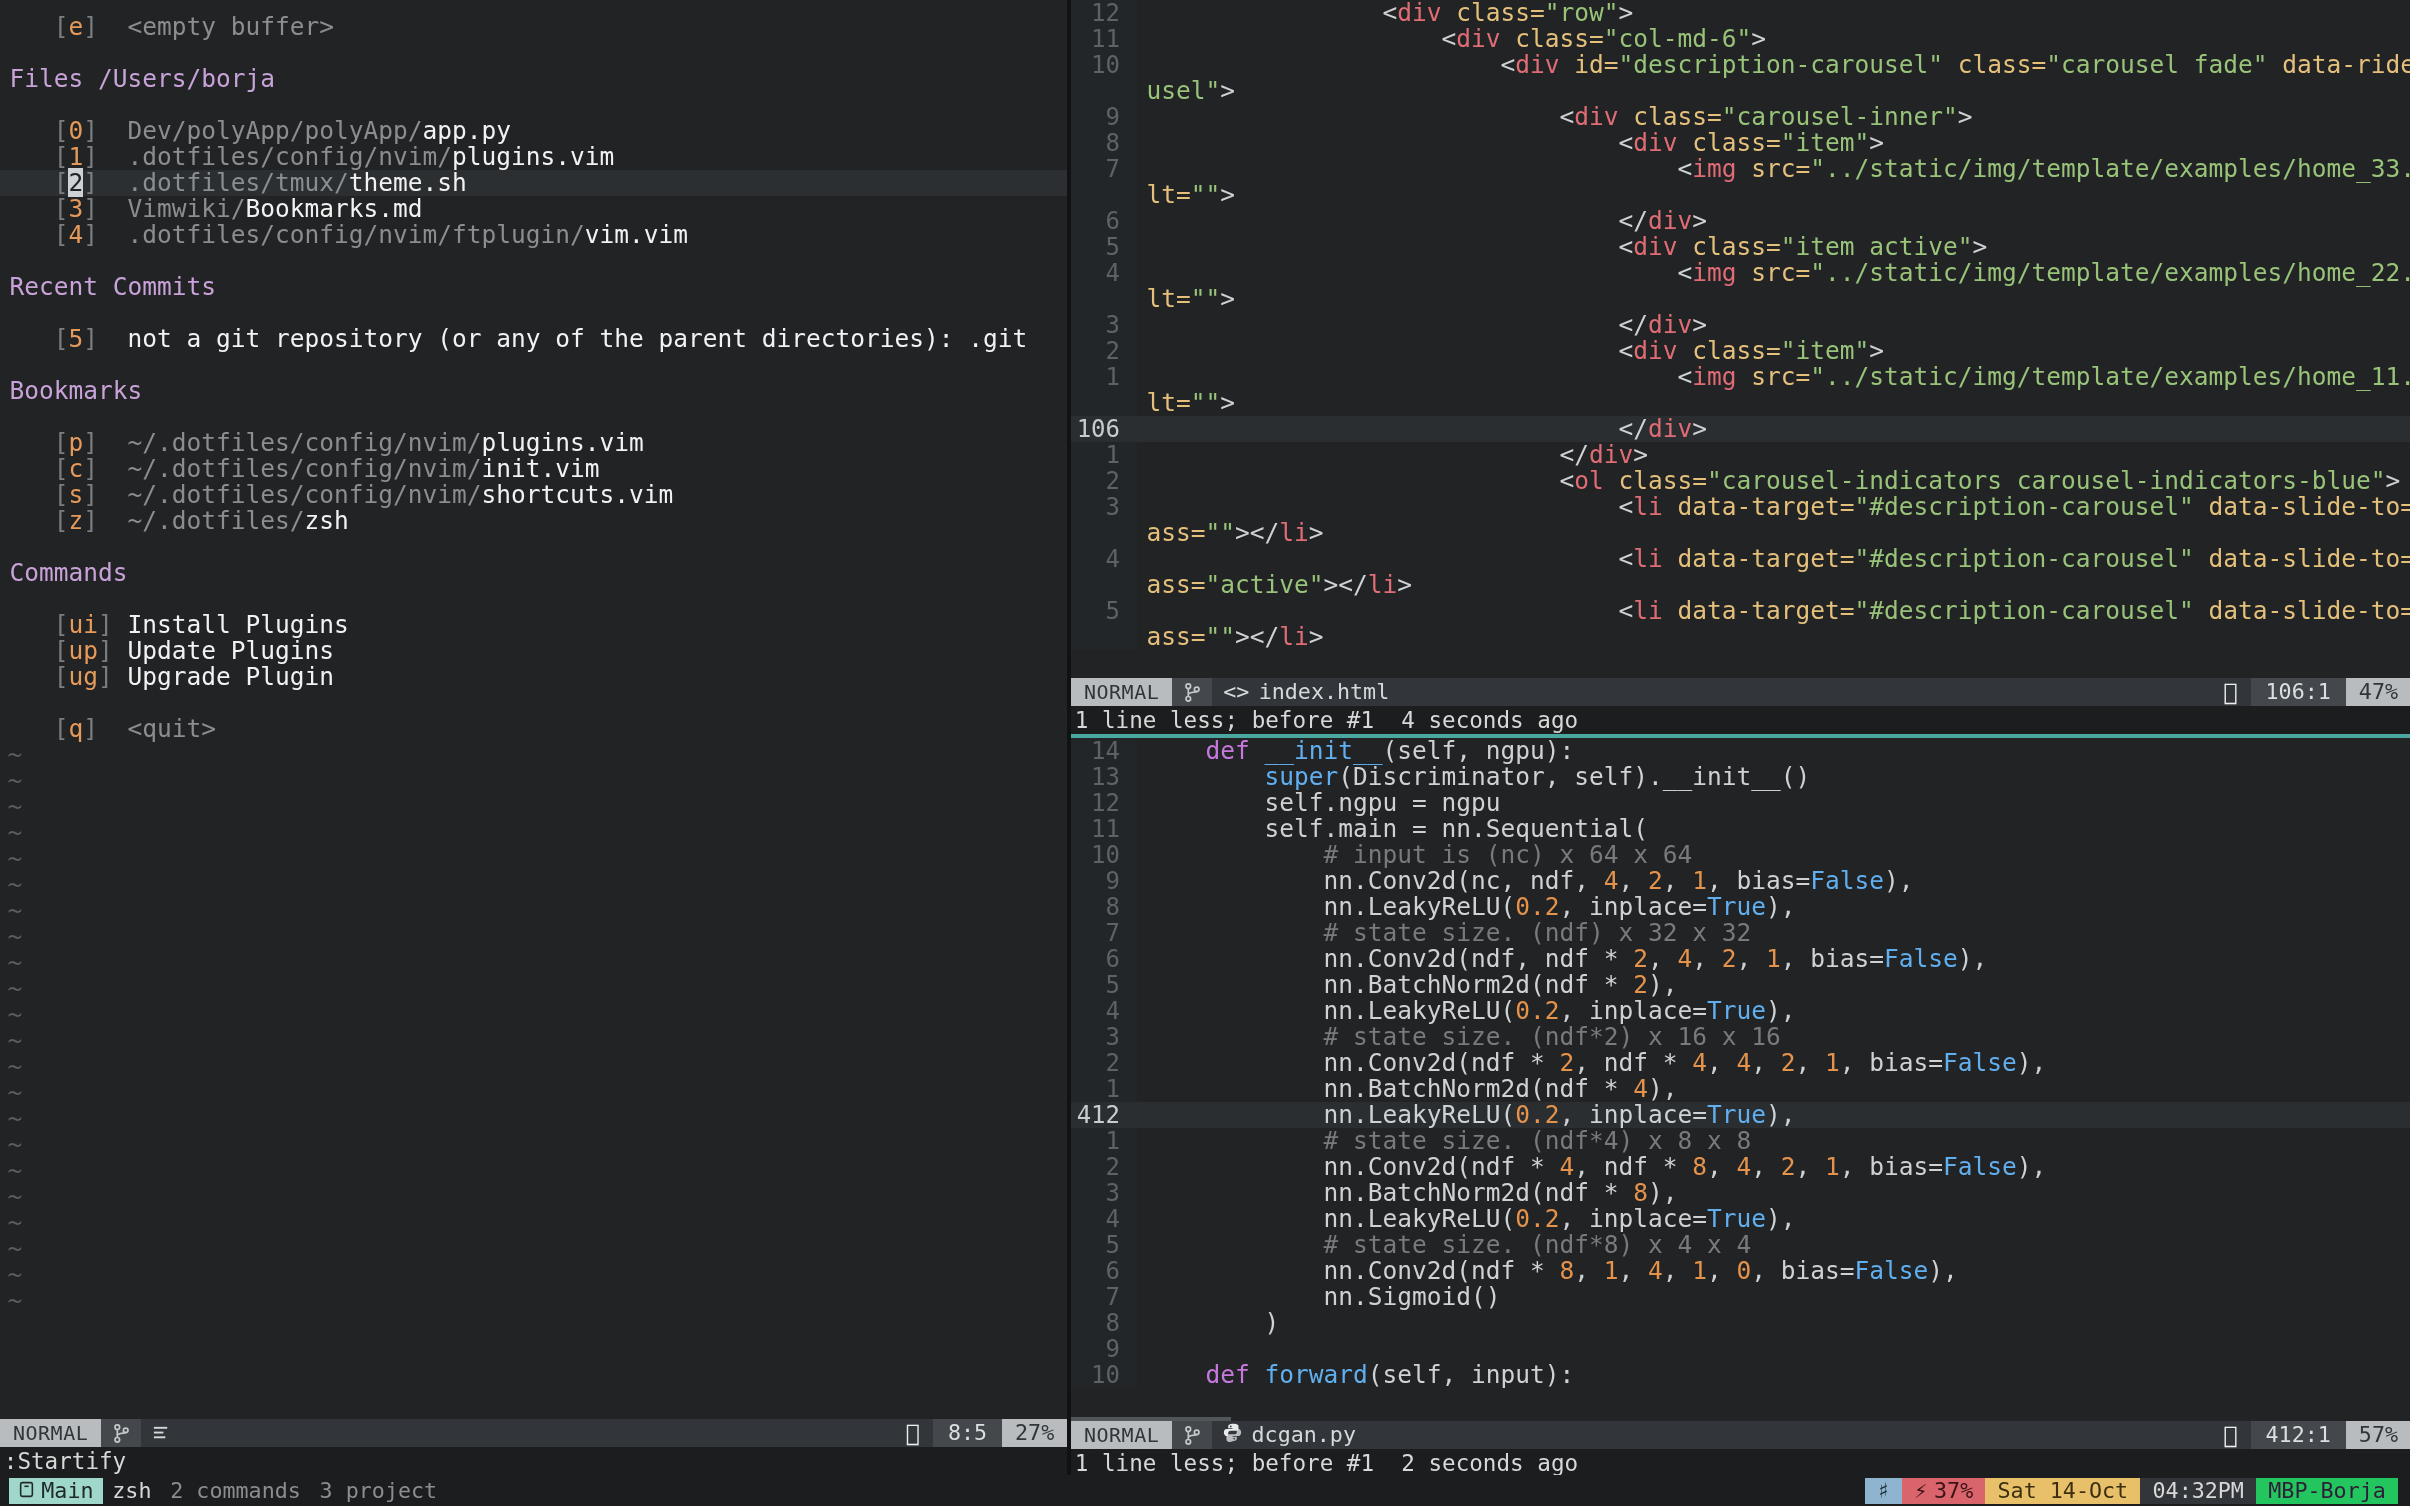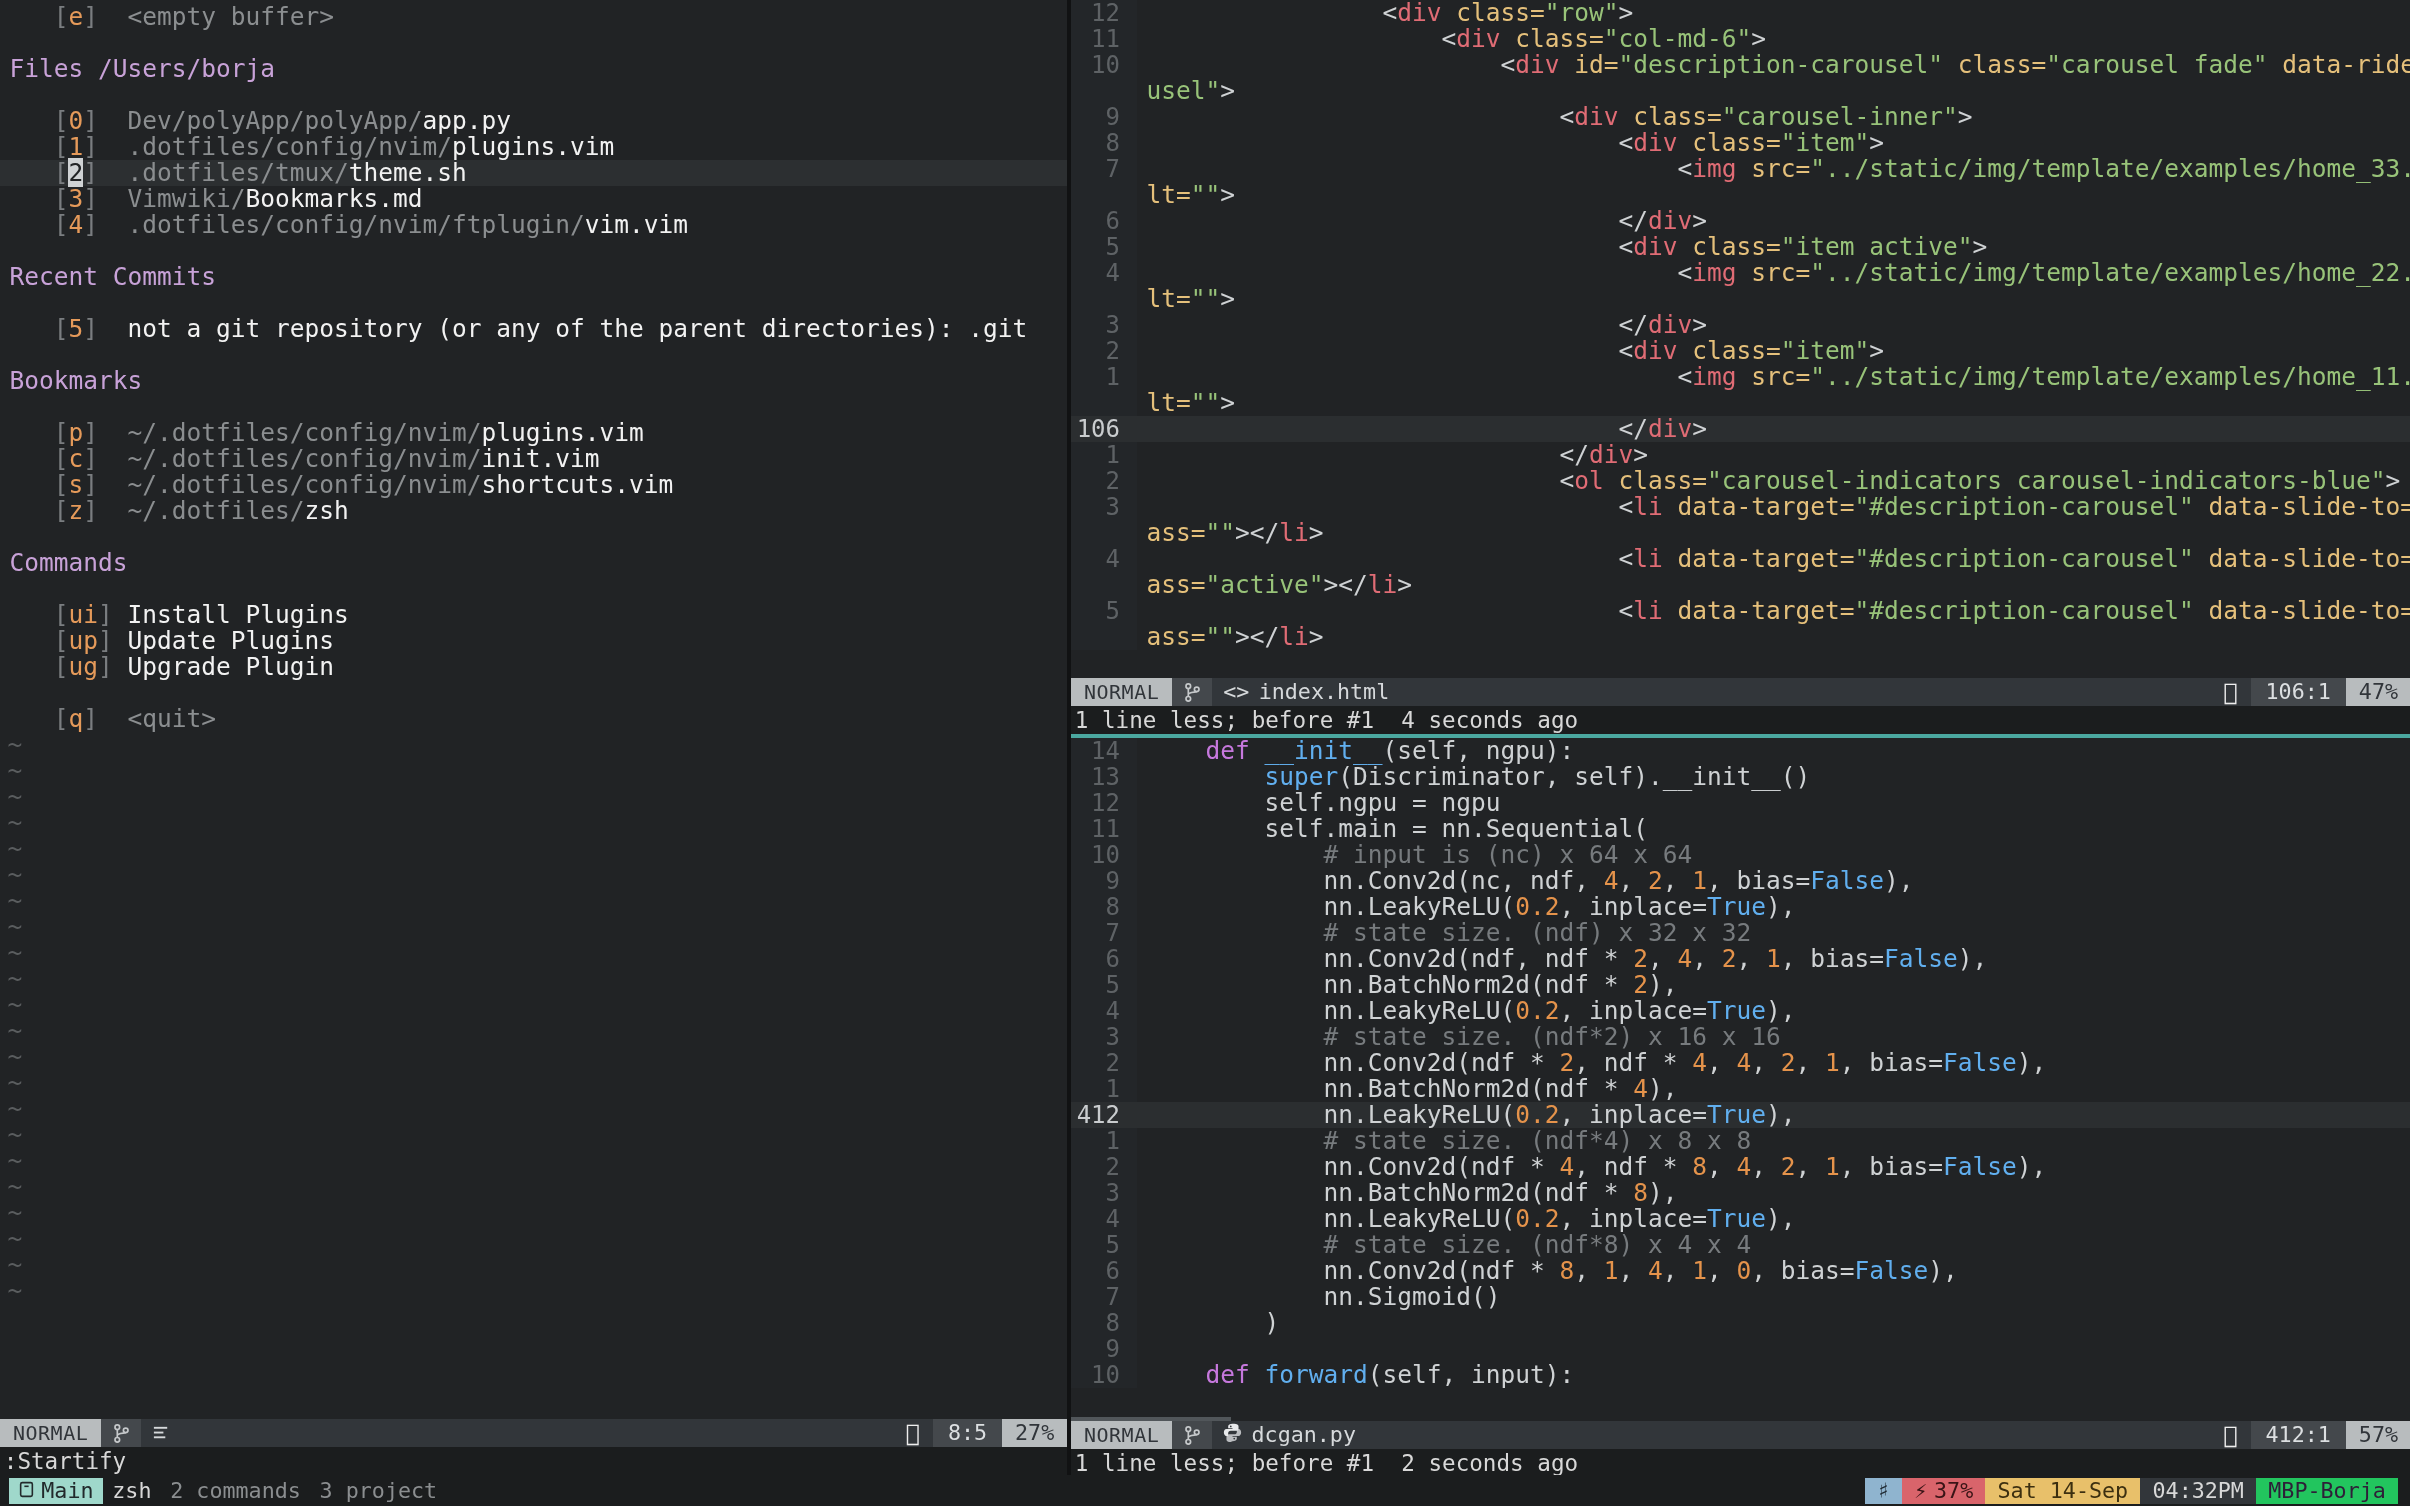--- a/index.html
+++ b/index.html
@@ -14,21 +14,21 @@
   }
   .screen{ position:absolute; inset:0; display:flex; background:#1b1d1e; }
 
   
   .left-pane{
     width:1071px; height:1507px;
     background:#212325;
     position:relative;
     display:flex; flex-direction:column;
   }
-  .left-body{ flex:1; padding-top:4px; overflow:hidden; }
+  .left-body{ flex:1; padding-top:14px; overflow:hidden; }
   .st-line{ height:26px; white-space:pre; padding-left:9.4px; }
   .st-blank{ height:26px; }
   .st-head{ color:#c8a2d8; padding-left:9.4px; height:26px; white-space:pre; }
   .st-key{ color:#7a7d80; }
   .st-keyl{ color:#e59a5a; }
   .st-dim{ color:#8b8e90; }
   .st-bright{ color:#f2f2f2; }
   .st-sel{ background:#2c2f31; }
   .cursor-blk{ background:#cfd2d4; color:#212325; }
   .tilde{ color:#5a5d5f; padding-left:7.5px; height:26px; }
@@ -319,20 +319,20 @@
         <div class="tmux-item dim">2 commands</div>
         <div class="tmux-item dim">3 project</div>
       </div>
 
     <div class="tmux-right">
       <div class="tm-seg tm-music">♯</div>
       <div class="tm-seg tm-batt">
         <span>⚡</span>
         <span>37%</span>
       </div>
-      <div class="tm-seg tm-date">Sat 14-Sep</div>
+      <div class="tm-seg tm-date">Sat 14-Oct</div>
       <div class="tm-seg tm-time">04:32PM</div>
       <div class="tm-seg tm-host">MBP-Borja</div>
     </div>
   </div>
 
 </div>
 
 
 </body></html>

